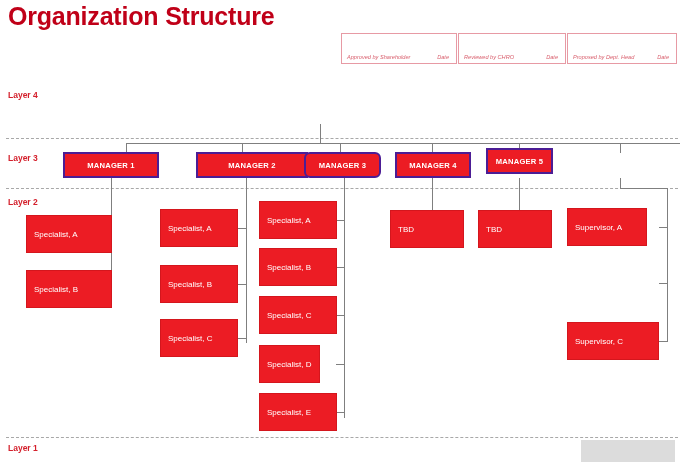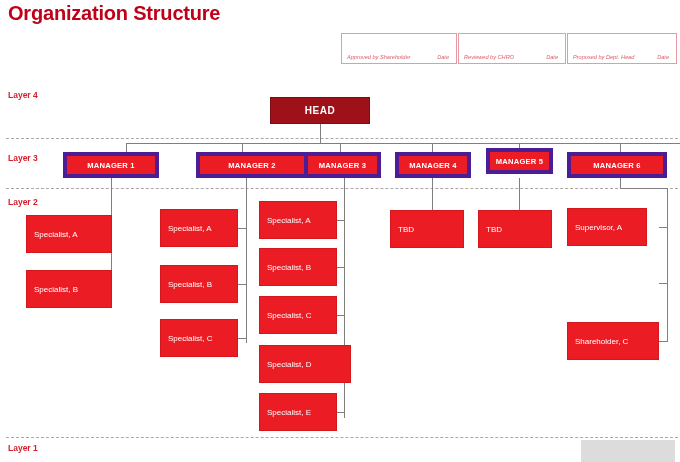--- a/index.html
+++ b/index.html
@@ -14,21 +14,21 @@
     background: #ffffff;
     overflow: hidden;
     font-family: "Liberation Sans", sans-serif;
   }
 
   
   #page-title {
     position: absolute;
     left: 8px;
     top: 2px;
-    font-size: 20px;
+    font-size: 25px;
     font-weight: bold;
     color: #c00018;
     letter-spacing: -0.2px;
     white-space: nowrap;
   }
 
   
   .sig-box {
     position: absolute;
     top: 33px;
@@ -93,21 +93,21 @@
   .node-head {
     background: #9e1119;
     border: 1px solid #7d0d14;
     justify-content: center;
     font-size: 10px;
     font-weight: bold;
     letter-spacing: 0.6px;
   }
   .node-manager {
     background: #ec1c24;
-    border: 4px solid #4c1d95;
+    border: 2px solid #4c1d95;
     justify-content: center;
     font-size: 7.6px;
     font-weight: bold;
     letter-spacing: 0.2px;
   }
   .node-staff {
     background: #ec1c24;
     border: 1px solid #d4161d;
     justify-content: flex-start;
     padding-left: 7px;
@@ -183,43 +183,41 @@
   <div class="line vline" style="left:432px; top:178px; height:32px;"></div>
   <div class="line vline" style="left:519px; top:178px; height:32px;"></div>
 
   <div class="line vline" style="left:620px; top:178px; height:10px;"></div>
   <div class="line hline" style="left:620px; top:188px; width:48px;"></div>
   <div class="line vline" style="left:667px; top:188px; height:154px;"></div>
   <div class="line hline" style="left:659px; top:227px; width:9px;"></div>
   <div class="line hline" style="left:659px; top:283px; width:9px;"></div>
   <div class="line hline" style="left:659px; top:341px; width:9px;"></div>
 
-  <div class="node node-head" style="left:270px; top:97px; width:100px; height:27px;">HEAD</div>
 
   <div class="node node-manager" style="left:63px;  top:152px; width:96px; height:26px;">MANAGER 1</div>
   <div class="node node-manager" style="left:196px; top:152px; width:112px; height:26px;">MANAGER 2</div>
-  <div class="node node-manager" style="left:304px; top:152px; width:77px; height:26px;">MANAGER 3</div>
+  <div class="node node-manager" style="left:304px; top:152px; width:77px; height:26px;border-radius:6px;">MANAGER 3</div>
   <div class="node node-manager" style="left:395px; top:152px; width:76px; height:26px;">MANAGER 4</div>
   <div class="node node-manager" style="left:486px; top:148px; width:67px; height:26px;">MANAGER 5</div>
-  <div class="node node-manager" style="left:567px; top:152px; width:100px; height:26px;">MANAGER 6</div>
 
   <div class="node node-staff" style="left:26px; top:215px; width:86px; height:38px;">Specialist, A</div>
   <div class="node node-staff" style="left:26px; top:270px; width:86px; height:38px;">Specialist, B</div>
 
   <div class="node node-staff" style="left:160px; top:209px; width:78px; height:38px;">Specialist, A</div>
   <div class="node node-staff" style="left:160px; top:265px; width:78px; height:38px;">Specialist,  B</div>
   <div class="node node-staff" style="left:160px; top:319px; width:78px; height:38px;">Specialist, C</div>
 
   <div class="node node-staff" style="left:259px; top:201px; width:78px; height:38px;">Specialist, A</div>
   <div class="node node-staff" style="left:259px; top:248px; width:78px; height:38px;">Specialist, B</div>
   <div class="node node-staff" style="left:259px; top:296px; width:78px; height:38px;">Specialist, C</div>
-  <div class="node node-staff" style="left:259px; top:345px; width:92px; height:38px;">Specialist, D</div>
+  <div class="node node-staff" style="left:259px; top:345px; width:61px; height:38px;">Specialist, D</div>
   <div class="node node-staff" style="left:259px; top:393px; width:78px; height:38px;">Specialist, E</div>
 
   <div class="node node-staff" style="left:390px; top:210px; width:74px; height:38px;">TBD</div>
   <div class="node node-staff" style="left:478px; top:210px; width:74px; height:38px;">TBD</div>
 
   <div class="node node-staff" style="left:567px; top:208px; width:80px; height:38px;">Supervisor, A</div>
-  <div class="node node-staff" style="left:567px; top:322px; width:92px; height:38px;">Shareholder, C</div>
+  <div class="node node-staff" style="left:567px; top:322px; width:92px; height:38px;">Supervisor, C</div>
 
   <div class="node node-blank" style="left:581px; top:440px; width:94px; height:22px;"></div>
 
 </div>
 
 </body></html>

